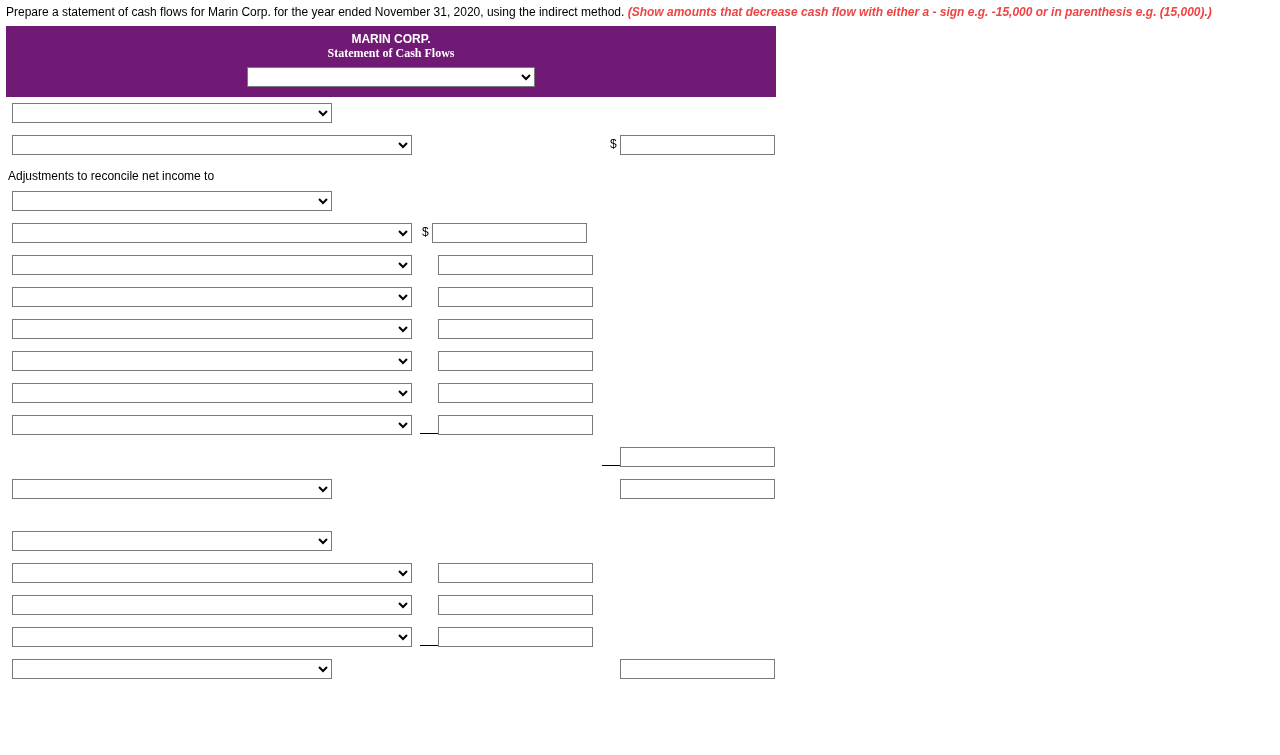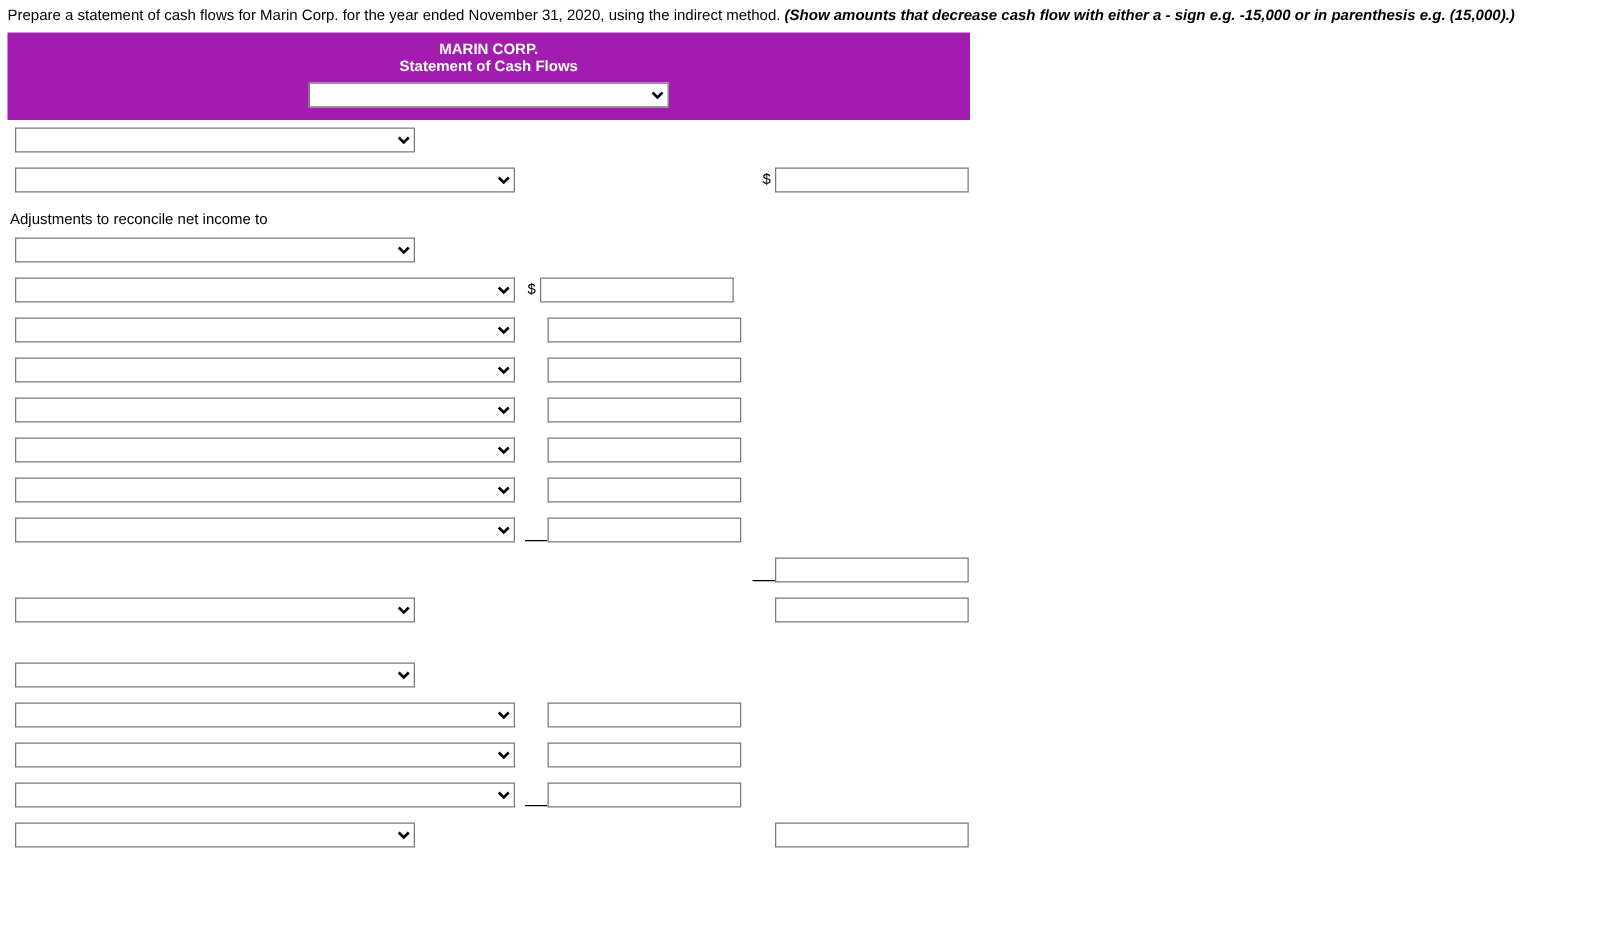--- a/index.html
+++ b/index.html
@@ -6,30 +6,30 @@
   body {
     margin: 0;
     padding: 4px 6px;
     font-family: Verdana, Arial, sans-serif;
     font-size: 12px;
     color: #000;
     background: #fff;
     width: 1280px;
   }
   .instr { line-height: 1.35; margin-bottom: 6px; }
-  .instr .red { color: #000000; font-weight: bold; font-style: italic; }
+  .instr .red { color: #ef4444; font-weight: bold; font-style: italic; }
   .header-band {
-    background: #a21caf;
+    background: #701a75;
     width: 770px;
     padding: 6px 0 10px 0;
     color: #fff;
     text-align: center;
   }
   .header-band .l1 { font-weight: bold; font-size: 12px; }
-  .header-band .l2 { font-weight: bold; font-size: 12px; margin-bottom: 6px; }
+  .header-band .l2 { font-weight: bold; font-size: 12px; margin-bottom: 6px; font-family: Liberation Serif, serif; }
   .header-band select {
     width: 288px;
     height: 20px;
     font-size: 12px;
     background: #fff;
     border: 1px solid #7a7a7a;
   }
   select {
     height: 20px;
     font-size: 12px;

